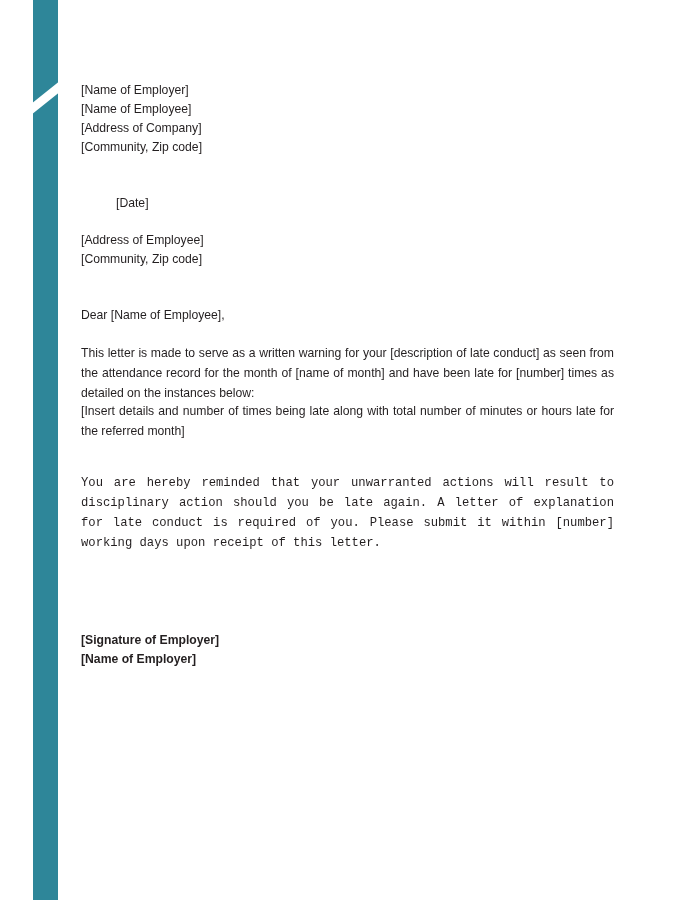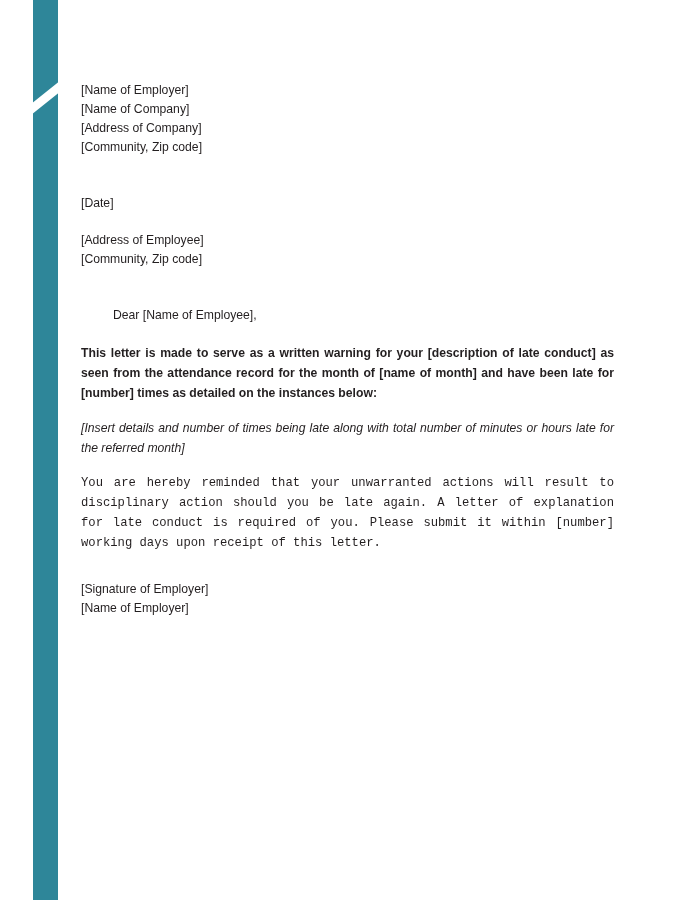--- a/index.html
+++ b/index.html
@@ -83,41 +83,41 @@
 <div id="accent-slash">
   <svg width="40" height="40" viewBox="0 0 40 40">
     <polygon points="0,34 40,2 40,13 0,45" fill="#ffffff"></polygon>
   </svg>
 </div>
 
 <div id="letter">
 
   <div class="addr-block pos" style="top:81px;">
     <div class="addr-line">[Name of Employer]</div>
-    <div class="addr-line">[Name of Company]</div>
+    <div class="addr-line">[Name of Employee]</div>
     <div class="addr-line">[Address of Company]</div>
     <div class="addr-line">[Community, Zip code]</div>
   </div>
 
-  <div class="addr-block pos" style="top:194px;">
+  <div class="addr-block pos" style="top:194px;margin-left:35px;">
     <div class="addr-line">[Date]</div>
   </div>
 
   <div class="addr-block pos" style="top:231px;">
     <div class="addr-line">[Address of Employee]</div>
     <div class="addr-line">[Community, Zip code]</div>
   </div>
 
-  <div class="salutation pos" style="top:306px;margin-left:32px;">Dear [Name of Employee],</div>
+  <div class="salutation pos" style="top:306px;">Dear [Name of Employee],</div>
 
-  <p class="body-par pos" style="top:343px;font-weight:bold;">This letter is made to serve as a written warning for your [description of late conduct] as seen from the attendance record for the month of [name of month] and have been late for [number] times as detailed on the instances below:</p>
+  <p class="body-par pos" style="top:343px;">This letter is made to serve as a written warning for your [description of late conduct] as seen from the attendance record for the month of [name of month] and have been late for [number] times as detailed on the instances below:</p>
 
-  <p class="body-par pos" style="top:418px;font-style:italic;">[Insert details and number of times being late along with total number of minutes or hours late for the referred month]</p>
+  <p class="body-par pos" style="top:401px;">[Insert details and number of times being late along with total number of minutes or hours late for the referred month]</p>
 
   <p class="body-par pos" style="top:473px;font-family:Liberation Mono, monospace;">You are hereby reminded that your unwarranted actions will result to disciplinary action should you be late again. A letter of explanation for late conduct is required of you. Please submit it within [number] working days upon receipt of this letter.</p>
 
 
-  <div class="sig-block pos" style="top:580px;">
+  <div class="sig-block pos" style="top:631px;font-weight:bold;">
     <div class="addr-line">[Signature of Employer]</div>
     <div class="addr-line">[Name of Employer]</div>
   </div>
 
 </div>
 
 </body></html>

